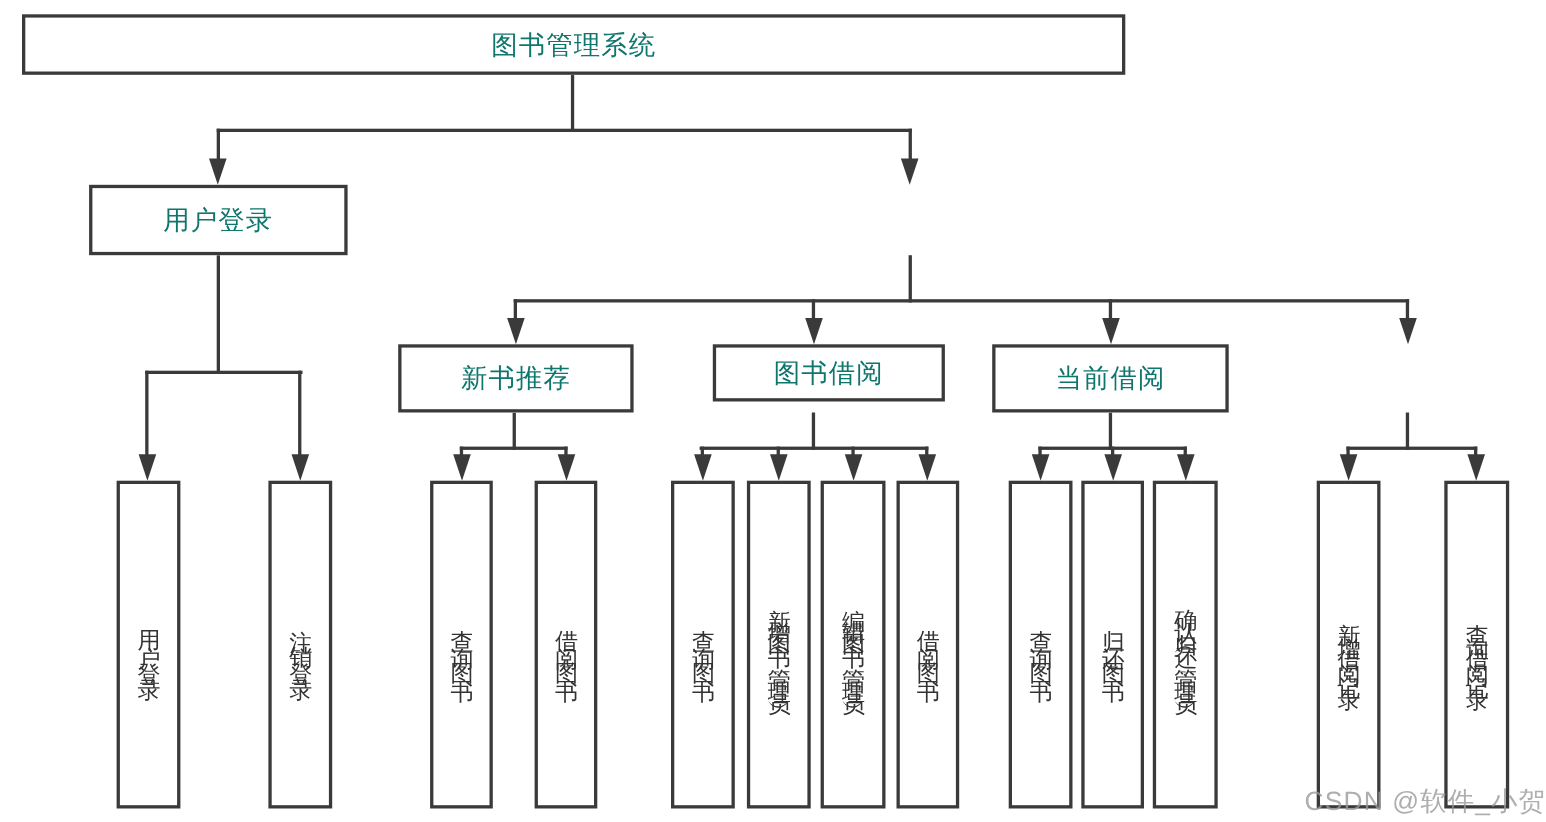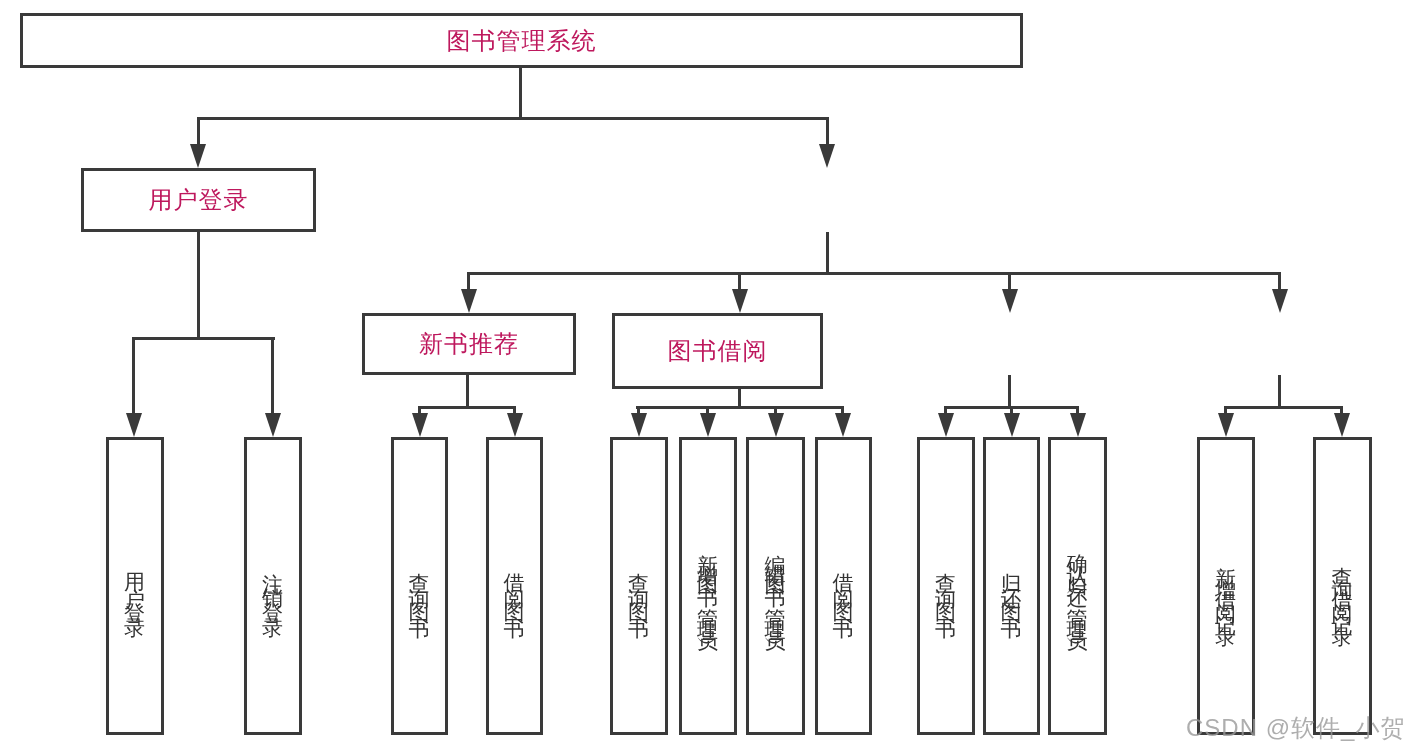--- a/index.html
+++ b/index.html
@@ -4,21 +4,21 @@
 <style>
   html,body{margin:0;padding:0;background:#fff;}
   #stage{
     position:relative;width:1405px;height:747px;background:#ffffff;overflow:hidden;
     font-family:"Liberation Sans",sans-serif;color:#333;
   }
   .node{
     position:absolute;background:#fff;border:3px solid #3a3a3a;box-sizing:border-box;
     display:flex;align-items:center;justify-content:center;
   }
-  .hlbl{font-size:24px;color:#be185d;letter-spacing:1px;white-space:nowrap;}
+  .hlbl{font-size:24px;color:#0f766e;letter-spacing:1px;white-space:nowrap;}
   .vlbl{
     writing-mode:vertical-rl;text-orientation:mixed;font-size:21px;line-height:1;color:#333;
   }
   .sp4{letter-spacing:15px;}
   .sp6{letter-spacing:12px;}
   .sp9{letter-spacing:11px;}
   .line{position:absolute;background:#3a3a3a;}
   .arrow{
     position:absolute;width:0;height:0;
     border-left:8px solid transparent;border-right:8px solid transparent;
@@ -97,22 +97,25 @@
     <span class="hlbl">图书管理系统</span>
   </div>
 
   <div class="node" style="left:81px;top:168px;width:235px;height:64px;">
     <span class="hlbl">用户登录</span>
   </div>
 
   <div class="node" style="left:362px;top:313px;width:214px;height:62px;">
     <span class="hlbl">新书推荐</span>
   </div>
-  <div class="node" style="left:612px;top:313px;width:211px;height:76px;">
+  <div class="node" style="left:648px;top:313px;width:211px;height:52px;">
     <span class="hlbl">图书借阅</span>
+  </div>
+  <div class="node" style="left:902px;top:313px;width:215px;height:62px;">
+    <span class="hlbl">当前借阅</span>
   </div>
 
   <div class="node" style="left:106px;top:437px;width:58px;height:298px;">
     <span class="vlbl sp4">用户登录</span>
   </div>
   <div class="node" style="left:244px;top:437px;width:58px;height:298px;">
     <span class="vlbl sp4">注销登录</span>
   </div>
 
   <div class="node" style="left:391px;top:437px;width:57px;height:298px;">

